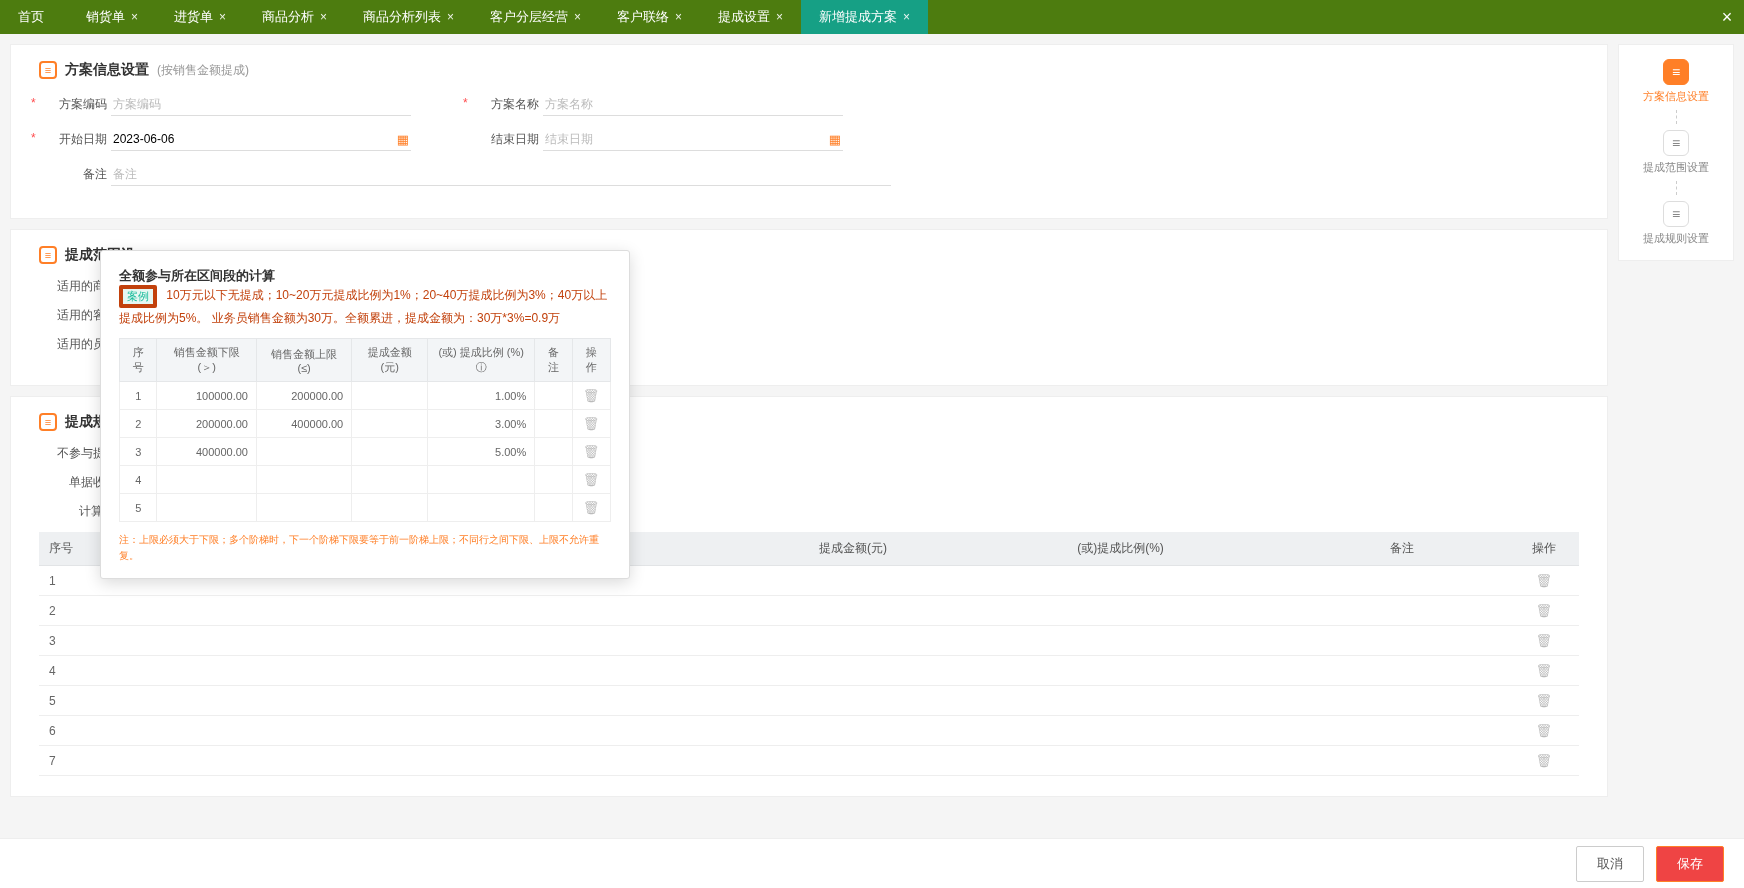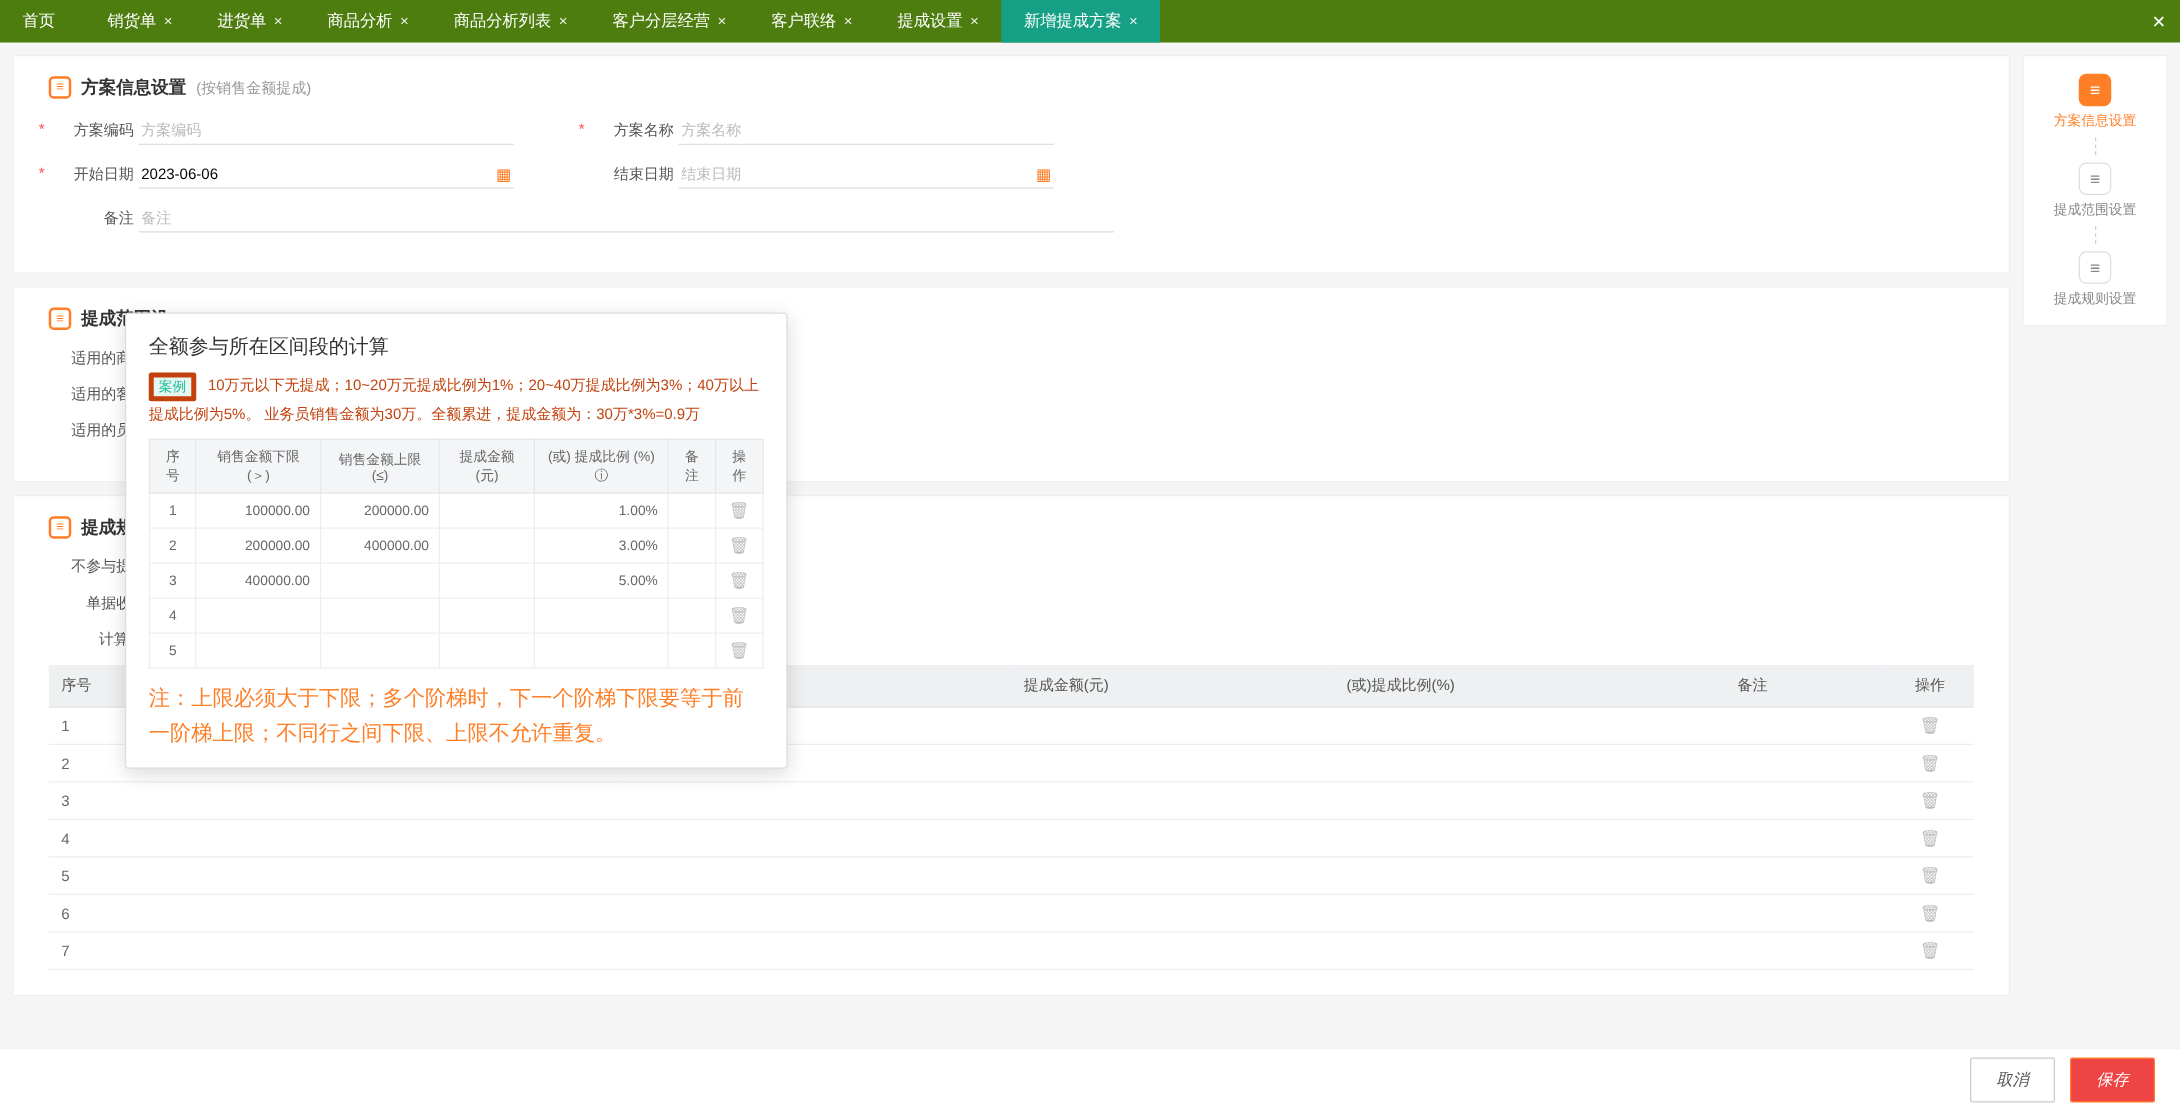--- a/index.html
+++ b/index.html
@@ -53,31 +53,31 @@
 
 
 .big-table{width:100%;border-collapse:collapse;margin-top:12px;}
 .big-table th{background:#eef0f2;font-weight:500;color:#555;font-size:12px;padding:8px 10px;text-align:left;border-bottom:1px solid #e2e4e6;}
 .big-table td{padding:7px 10px;border-bottom:1px solid #eee;font-size:12px;color:#666;}
 .big-table th.op-col,.big-table td.op-col{text-align:center;width:70px;}
 .trash{color:#bbb;cursor:pointer;font-size:13px;}
 
 
 .popover{position:absolute;left:100px;top:250px;width:530px;background:#fff;border:1px solid #ddd;box-shadow:0 4px 16px rgba(0,0,0,.15);border-radius:3px;padding:16px 18px 14px;z-index:50;}
-.pop-title{font-weight:400;font-size:16px;margin-bottom:10px;}
+.pop-title{font-weight:700;font-size:13px;}
 .ex-tag{display:inline-block;background:#e6f7f2;color:#1abc9c;border:4px solid #c2410c;border-radius:2px;padding:0 4px;font-size:11px;margin-right:6px;vertical-align:top;}
 .ex-text{font-size:12px;color:#c2410c;line-height:1.7;display:inline;}
 .mini-table{width:100%;border-collapse:collapse;margin-top:10px;font-size:11px;}
 .mini-table th{background:#f3f5f7;color:#666;font-weight:500;padding:6px 8px;text-align:center;border:1px solid #e5e7e9;}
 .mini-table td{padding:6px 8px;text-align:center;border:1px solid #eee;color:#666;}
 .mini-table td.r{text-align:right;}
-.note-line{color:#ff7f27;font-size:17px;margin-top:10px;line-height:1.6;}
-
-
-.footer-bar{position:fixed;bottom:0;right:0;left:0;height:50px;background:#fff;border-top:1px solid #eee;display:flex;justify-content:flex-end;align-items:center;gap:12px;padding:0 20px;font-style:italic;}
+.note-line{color:#ff7f27;font-size:10px;margin-top:10px;line-height:1.6;}
+
+
+.footer-bar{position:fixed;bottom:0;right:0;left:0;height:50px;background:#fff;border-top:1px solid #eee;display:flex;justify-content:flex-end;align-items:center;gap:12px;padding:0 20px;}
 .btn{min-width:68px;text-align:center;padding:8px 18px;border-radius:2px;font-size:13px;cursor:pointer;}
 .btn-default{background:#fff;border:1px solid #ccc;color:#555;}
 .btn-primary{background:#ef4444;border:1px solid #ff7f27;color:#fff;}
 
 
 .scope-row{display:flex;align-items:center;gap:10px;margin-bottom:12px;}
 .scope-label{width:78px;text-align:right;color:#555;font-size:12px;}
 </style>
 </head>
 <body>

